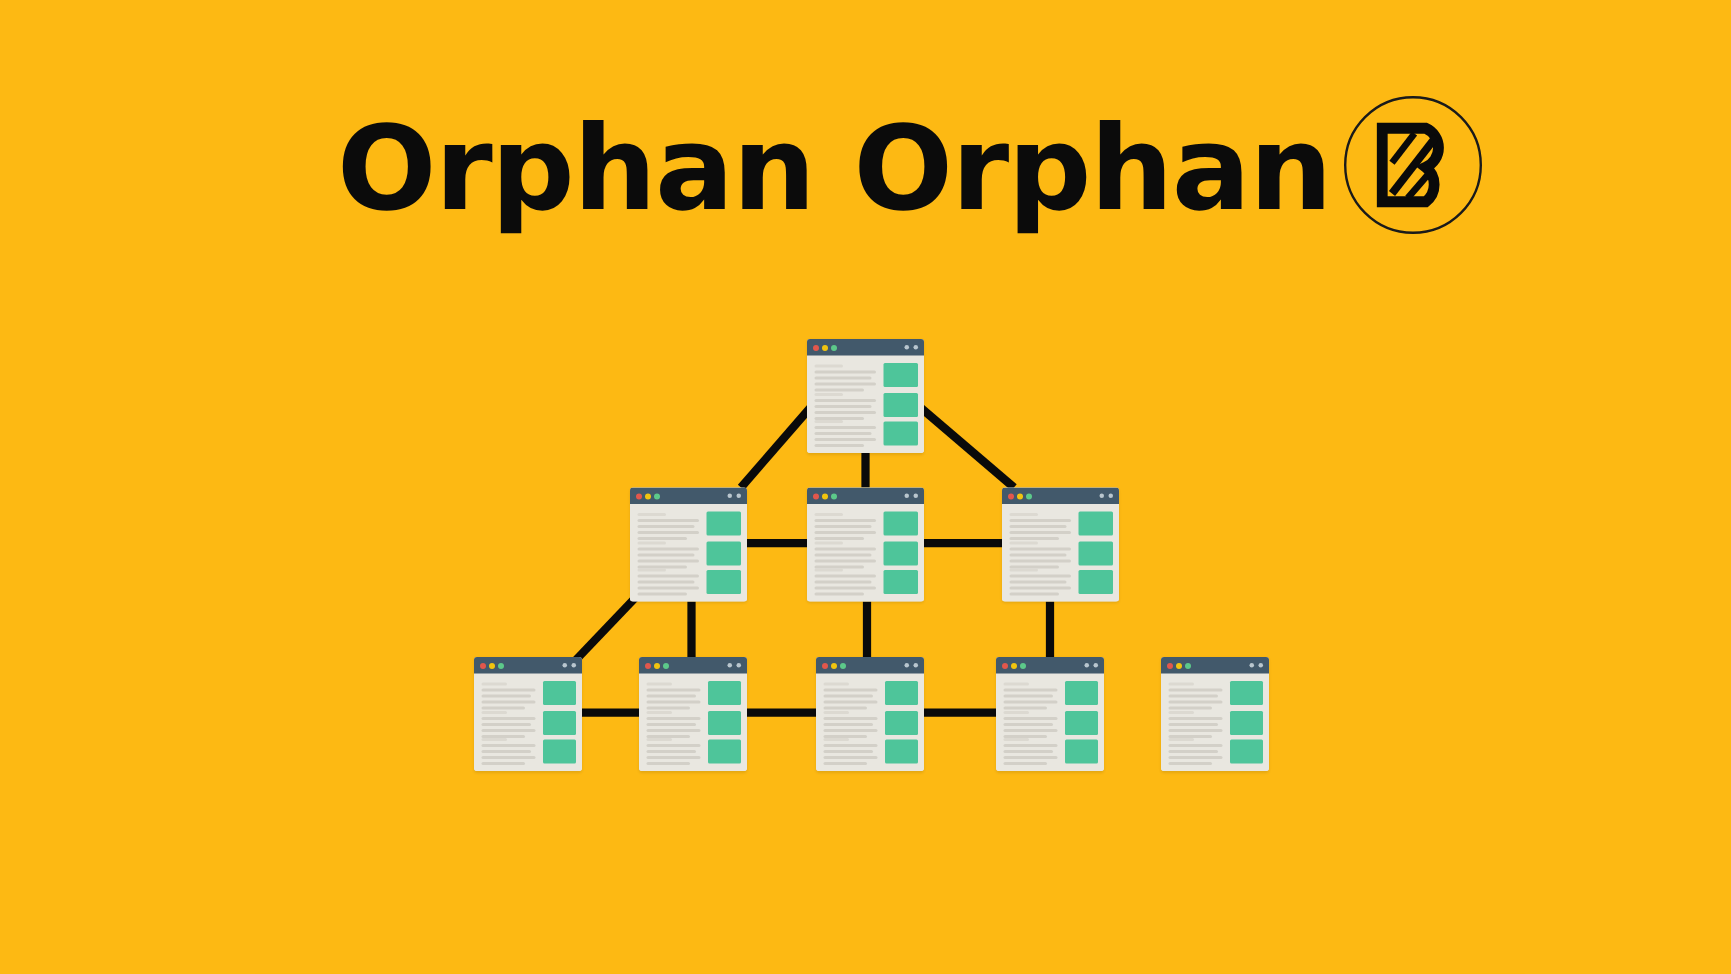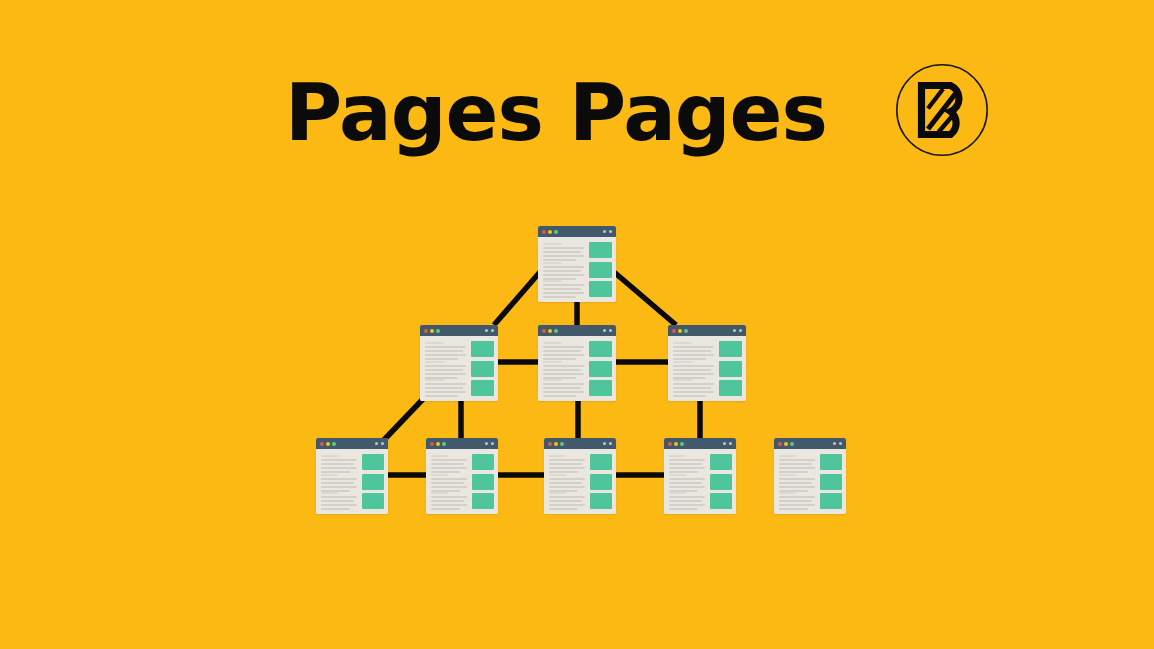--- a/index.html
+++ b/index.html
@@ -556,21 +556,21 @@
           </div>
           <div class="blockcol">
             <div class="block" style="background: rgb(78, 197, 154); width: 22px; height: 16px;"></div>
             <div class="block" style="background: rgb(78, 197, 154); width: 22px; height: 16px;"></div>
             <div class="block" style="background: rgb(78, 197, 154); width: 22px; height: 16px;"></div>
           </div>
         </div>
       </div>
     </div>
 
-  <div id="page-title" style="color: rgb(11, 11, 11);">Pages Pages</div>
+  <div id="page-title" style="color: rgb(11, 11, 11);">Orphan Orphan</div>
 
   <div id="brand-logo">
     <svg viewBox="0 0 94 94" xmlns="http://www.w3.org/2000/svg" aria-hidden="true">
       <circle cx="47" cy="47" r="45.2" fill="none" stroke="#1A1A1A" stroke-width="1.6"></circle>
       <g>
         <path d="M26.5 22.5 H55.5 A14.2 14.2 0 0 1 55.5 48.5 A14.6 14.6 0 0 1 55.5 71.5 H26.5 Z" fill="none" stroke="#0A0A0A" stroke-width="7.2" stroke-linejoin="miter"></path>
         <path d="M33.0 66.0 L62.5 28.0" stroke="#0A0A0A" stroke-width="5.2" stroke-linecap="butt"></path>
         <path d="M33.0 45.5 L48.0 26.0" stroke="#0A0A0A" stroke-width="4.4" stroke-linecap="butt"></path>
         <path d="M43.5 69.0 L59.5 50.5" stroke="#0A0A0A" stroke-width="4.4" stroke-linecap="butt"></path>
       </g>

